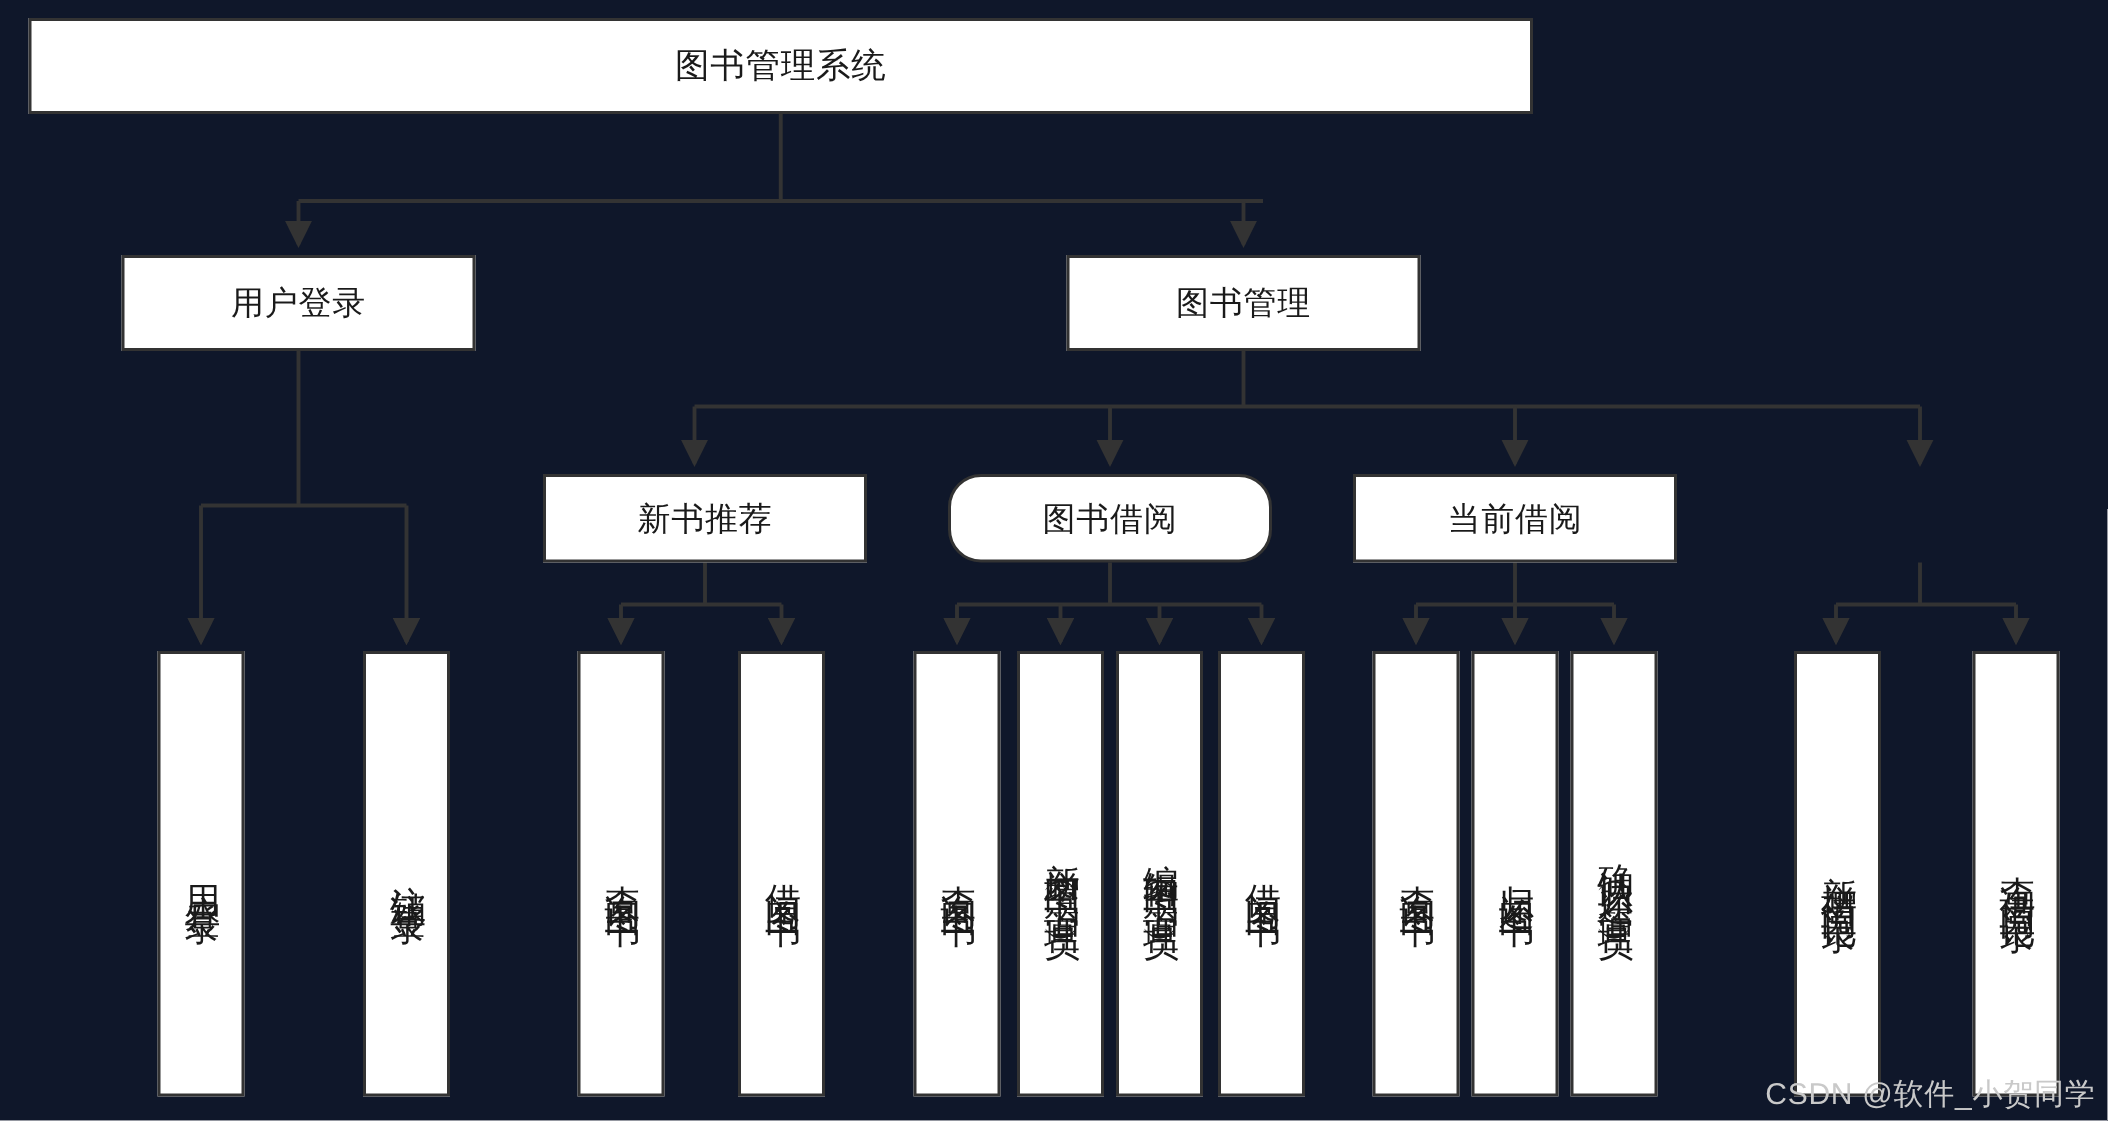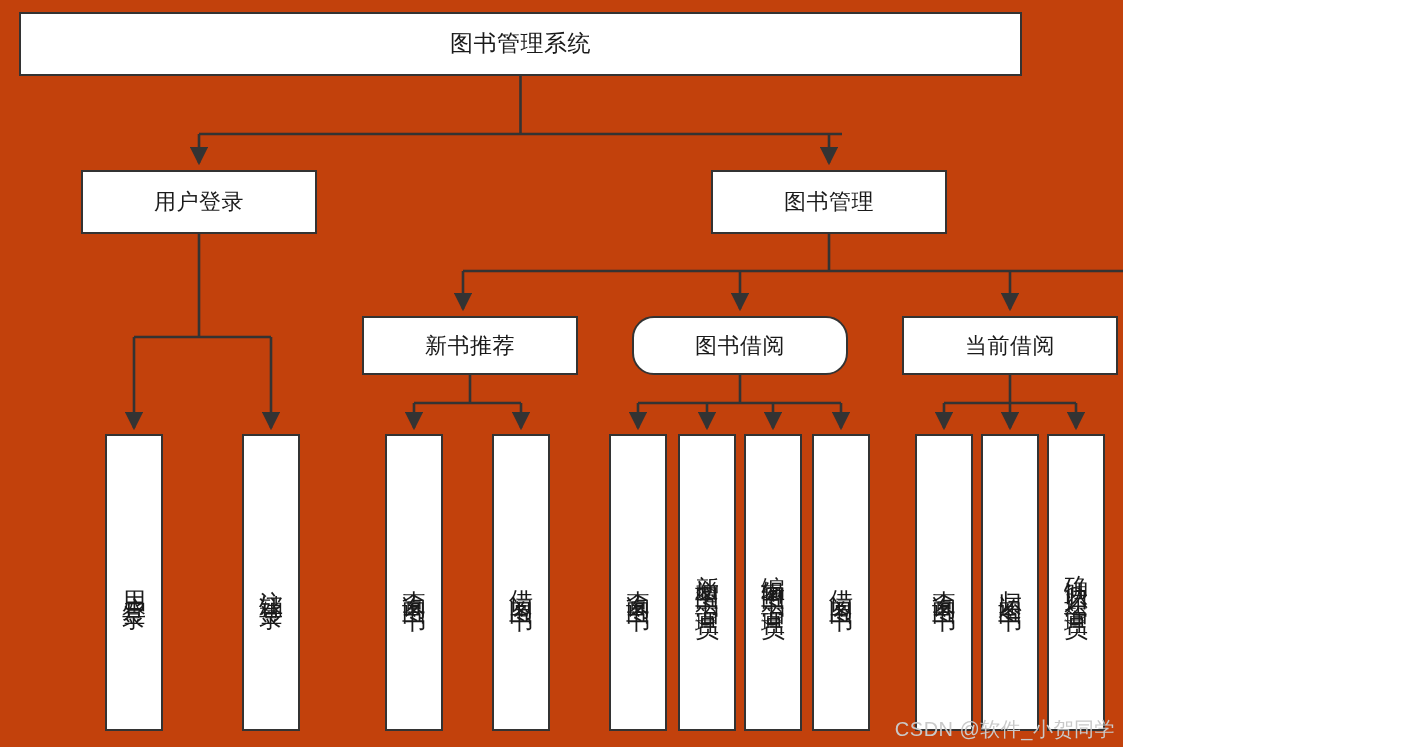--- a/index.html
+++ b/index.html
@@ -6,23 +6,23 @@
   html, body {
     margin: 0;
     padding: 0;
     background: #ffffff;
   }
   body {
     font-family: "Liberation Sans", "DejaVu Sans", sans-serif;
   }
   #canvas {
     position: relative;
-    width: 1123px;
+    width: 1405px;
     height: 747px;
-    background: #c2410c;
+    background: #0f172a;
     overflow: hidden;
   }
   #edges {
     position: absolute;
     left: 0;
     top: 0;
     width: 1405px;
     height: 747px;
     pointer-events: none;
   }

